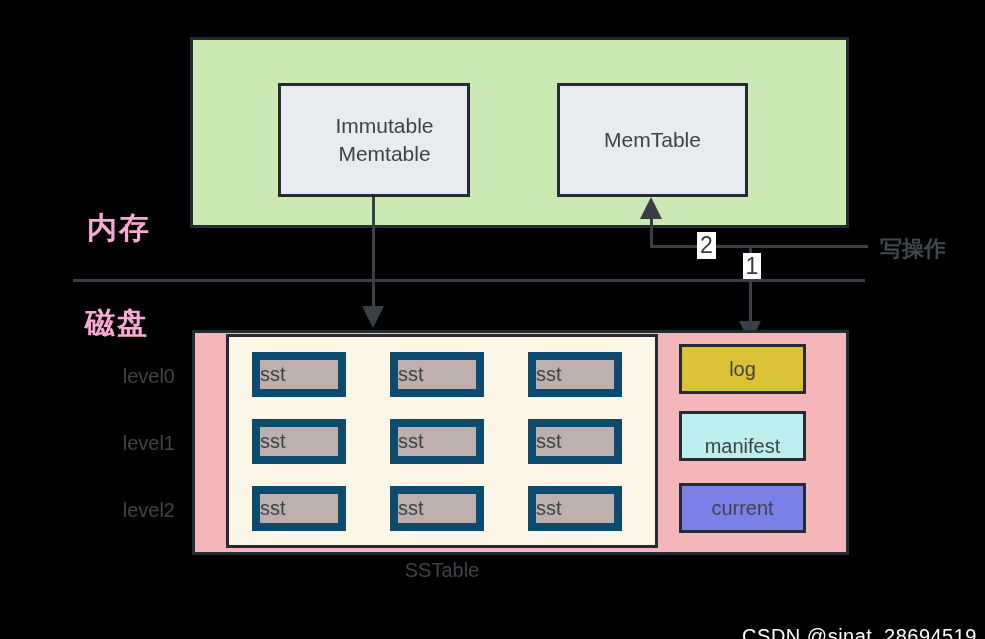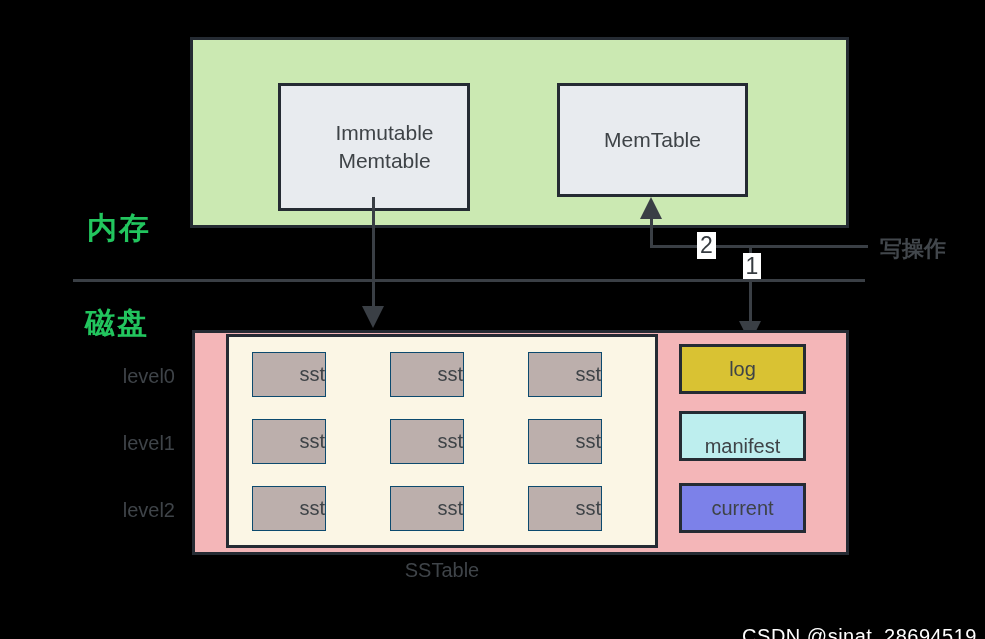--- a/index.html
+++ b/index.html
@@ -11,24 +11,24 @@
   
   .region{border:3px solid #252b33;box-sizing:border-box;}
   #memory-region{left:190px;top:37px;width:659px;height:191px;}
   #disk-region{left:192px;top:330px;width:657px;height:225px;}
   
   .node{
     border:3px solid #252b33;box-sizing:border-box;
     display:flex;align-items:center;justify-content:center;text-align:center;
     color:#3e4347;font-size:21px;line-height:1.35;white-space:pre-line;
   }
-  #immutable-node{left:278px;top:83px;width:192px;height:128px;padding-left:21px;}
+  #immutable-node{left:278px;top:83px;width:192px;height:114px;padding-left:21px;}
   #memtable-node{left:557px;top:83px;width:191px;height:114px;}
   
-  .section-label{color:#22c55e;font-size:30px;font-weight:bold;letter-spacing:2px;}
+  .section-label{color:#f9a8d4;font-size:30px;font-weight:bold;letter-spacing:2px;}
   #memory-label{left:87px;top:208px;}
   #disk-label{left:85px;top:303px;}
   
   .hline,.vline{background:#3a3f45;}
   #divider{left:73px;top:279px;width:792px;height:3px;}
   #flush-line{left:372px;top:197px;width:3px;height:112px;}
   #write-hline{left:651px;top:245px;width:217px;height:3px;}
   #write-vline{left:650px;top:214px;width:3px;height:34px;}
   #log-vline{left:749px;top:246px;width:3px;height:80px;}
   
@@ -47,22 +47,22 @@
     color:#363b40;font-size:23px;line-height:1;
   }
   #badge-2{left:697px;top:232px;width:19px;height:27px;}
   #badge-1{left:743px;top:253px;width:18px;height:26px;}
   
   #sstable-box{
     left:226px;top:334px;width:432px;height:214px;
     border:3px solid #252b33;box-sizing:border-box;
   }
   .sst-cell{
-    border:1px solid #0c4a6e;box-sizing:border-box;width:74px;height:45px;
-    display:flex;align-items:center;justify-content:flex-end;
+    border:8px solid #0c4a6e;box-sizing:border-box;width:94px;height:45px;
+    display:flex;align-items:center;justify-content:flex-start;
     color:#3e4347;font-size:20px;
   }
   
   .level-label{color:#3f4449;font-size:20px;width:78px;text-align:right;}
   
   .file-box{
     left:679px;width:127px;height:50px;border:3px solid #252b33;box-sizing:border-box;
     display:flex;align-items:center;justify-content:center;
     color:#3e4347;font-size:20px;
   }

